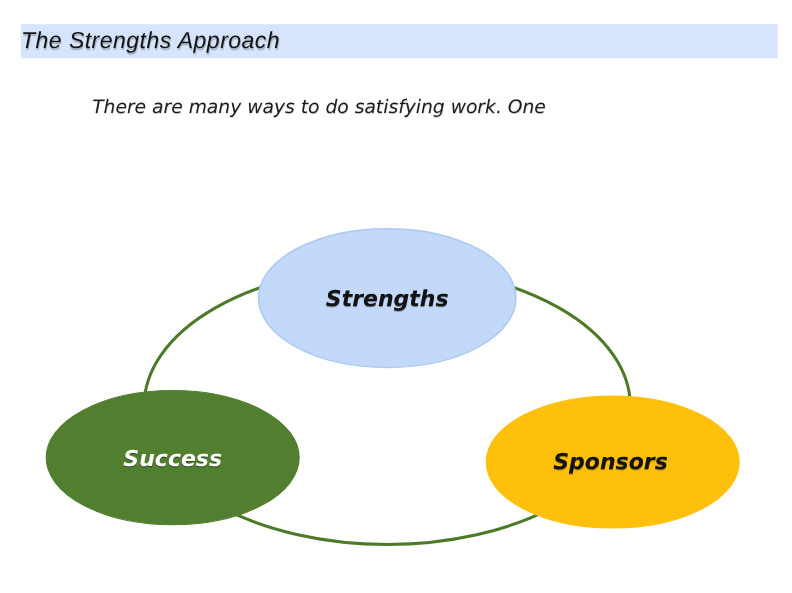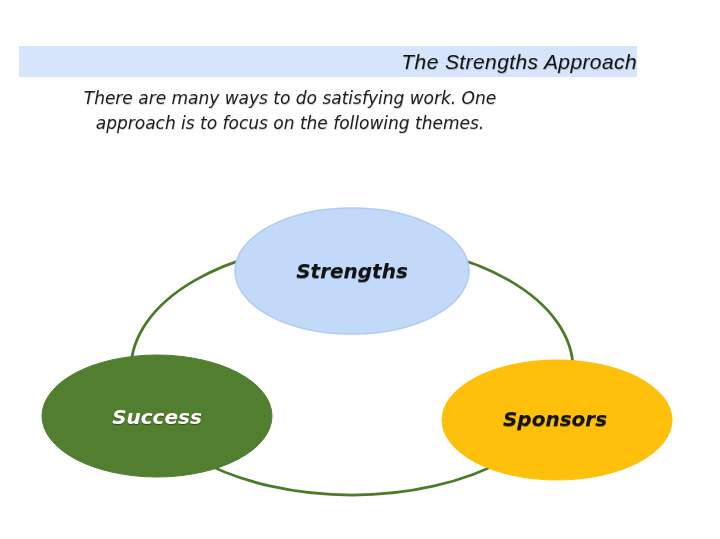--- a/index.html
+++ b/index.html
@@ -8,26 +8,25 @@
     width: 720px;
     height: 539px;
     background: #ffffff;
     overflow: hidden;
     font-family: "Liberation Sans", sans-serif;
   }
   .title-bar {
     position: absolute;
     left: 19px;
     top: 22px;
-    width: 618px;
+    width: 688px;
     height: 31px;
     display: flex;
     align-items: center;
-    justify-content: flex-end;
-    margin-top: 24px;
+    justify-content: flex-start;
   }
   .title {
     margin: 0;
     font-family: "Liberation Sans", sans-serif;
     font-style: italic;
     font-weight: 400;
     font-size: 21px;
     letter-spacing: 0.4px;
     color: #141414;
     text-shadow: 0.5px 1px 1px rgba(0,0,0,0.25);
@@ -65,21 +64,20 @@
 <body>
 
 <div class="stage">
 
   <header class="title-bar" style="background: rgb(214, 229, 251);">
     <h1 class="title">The Strengths Approach</h1>
   </header>
 
   <p class="subtitle">
     <span>There are many ways to do satisfying work. One</span><br>
-    <span>approach is to focus on the following themes.</span>
   </p>
 
   <svg class="diagram" width="720" height="539" viewBox="0 0 720 539" xmlns="http://www.w3.org/2000/svg">
 
     <ellipse cx="352" cy="369" rx="221" ry="126" fill="none" stroke-width="2.75" stroke="#4C7A28"></ellipse>
 
     <g>
       <ellipse cx="352" cy="271" rx="117" ry="63" stroke-width="1.5" stroke="#AFCBF2" fill="#C3D9FA"></ellipse>
       <text class="node-label" x="352" y="278" fill="#131313">Strengths</text>
     </g>

